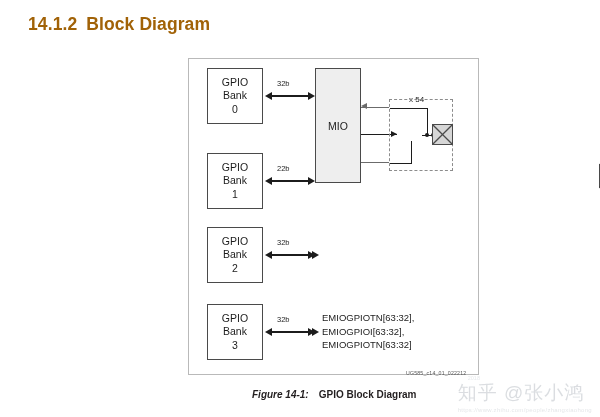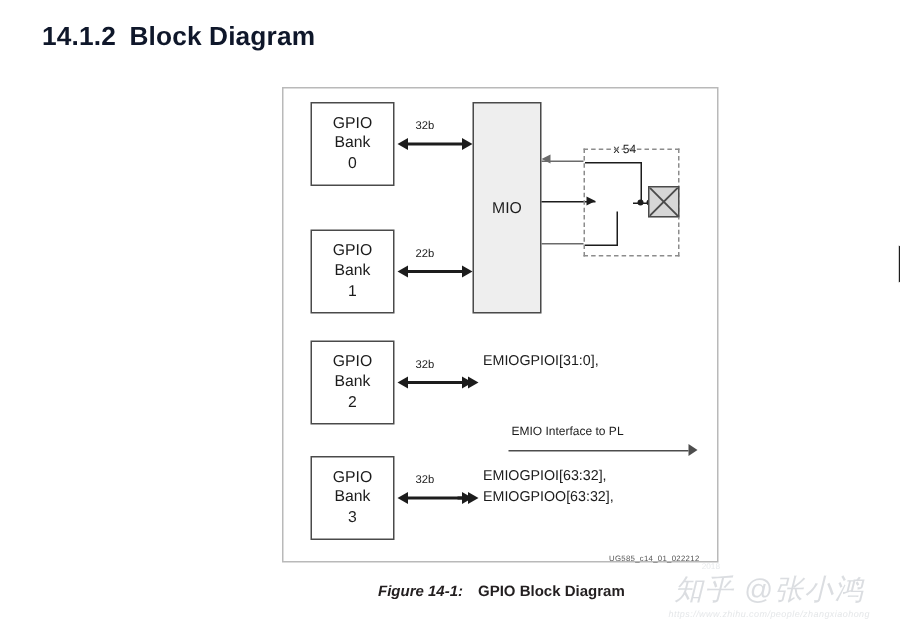--- a/index.html
+++ b/index.html
@@ -15,21 +15,21 @@
     width: 600px; height: 417px;
     background: #ffffff;
   }
 
   
   #section-heading {
     position: absolute;
     left: 28px; top: 14px;
     font-size: 17.5px;
     font-weight: bold;
-    color: #0f172a;
+    color: #a16207;
     letter-spacing: 0.1px;
     white-space: nowrap;
   }
   #section-heading .num { margin-right: 9px; }
 
   
   #figure-frame {
     position: absolute;
     left: 188px; top: 58px;
     width: 291px; height: 317px;
@@ -55,21 +55,21 @@
 
   #bank-0 { left: 18px;  top: 9px;   height: 56px; }
   #bank-1 { left: 18px;  top: 94px;  height: 56px; }
   #bank-2 { left: 18px;  top: 168px; height: 56px; }
   #bank-3 { left: 18px;  top: 245px; height: 56px; }
 
   
   #mio-block {
     position: absolute;
     left: 126px; top: 9px;
-    width: 46px; height: 141px;
+    width: 46px; height: 115px;
     border: 1.4px solid #4a4a4a;
     background: #eeeeee;
     display: flex;
     align-items: center;
     justify-content: center;
     font-size: 10.5px;
     color: #1c1c1c;
   }
 
   
@@ -255,25 +255,24 @@
   #figure-caption .cap-num {
     font-style: italic;
     font-weight: bold;
     margin-right: 10px;
   }
   #figure-caption .cap-title { font-weight: bold; }
 
   
   #watermark {
     position: absolute;
-    right: 20px; bottom: 4px;
-    text-align: center;
+    right: 8px; bottom: 4px;
+    text-align: left;
     opacity: 0.45;
     user-select: none;
-    font-style: italic;
   }
   #watermark-main {
     font-size: 19px;
     color: #b0b6bd;
     letter-spacing: 1px;
     white-space: nowrap;
   }
   #watermark-sub {
     font-size: 6px;
     color: #c3c8cd;
@@ -360,35 +359,28 @@
     <div class="single-arrow" id="arrow-emio-lo">
       <div class="shaft"></div>
       <div class="head"></div>
     </div>
     <div class="single-arrow" id="arrow-emio-hi">
       <div class="shaft"></div>
       <div class="head"></div>
     </div>
 
     <div class="emio-group" id="emio-low">
-      <div>EMIOGPIOI[31:0],</div>
     </div>
 
     <div class="emio-group" id="emio-high">
+      <div>EMIOGPIOTN[63:32],</div>
       <div>EMIOGPIOI[63:32],</div>
-      <div>EMIOGPIOO[63:32],</div>
-    </div>
-
-    <div id="emio-pl-wrap">
-      <div id="emio-pl-label">EMIO Interface to PL</div>
-      <div id="emio-pl-arrow">
-        <div class="shaft"></div>
-        <div class="head"></div>
-      </div>
-    </div>
+      <div>EMIOGPIOTN[63:32]</div>
+    </div>
+
 
     <div class="wire" style="left:172px; top:47.5px; width:28px; height:1.4px;"></div>
     <div class="arrowhead-left" style="left:172px; top:44px;"></div>
 
     <div class="wire wire-dark" style="left:172px; top:75px; width:36px; height:1.4px;"></div>
     <div class="arrowhead-right-sm" style="left:202px; top:72px;"></div>
 
     <div class="wire" style="left:172px; top:103px; width:28px; height:1.4px;"></div>
 
     <div id="pad-group-label">x 54</div>

